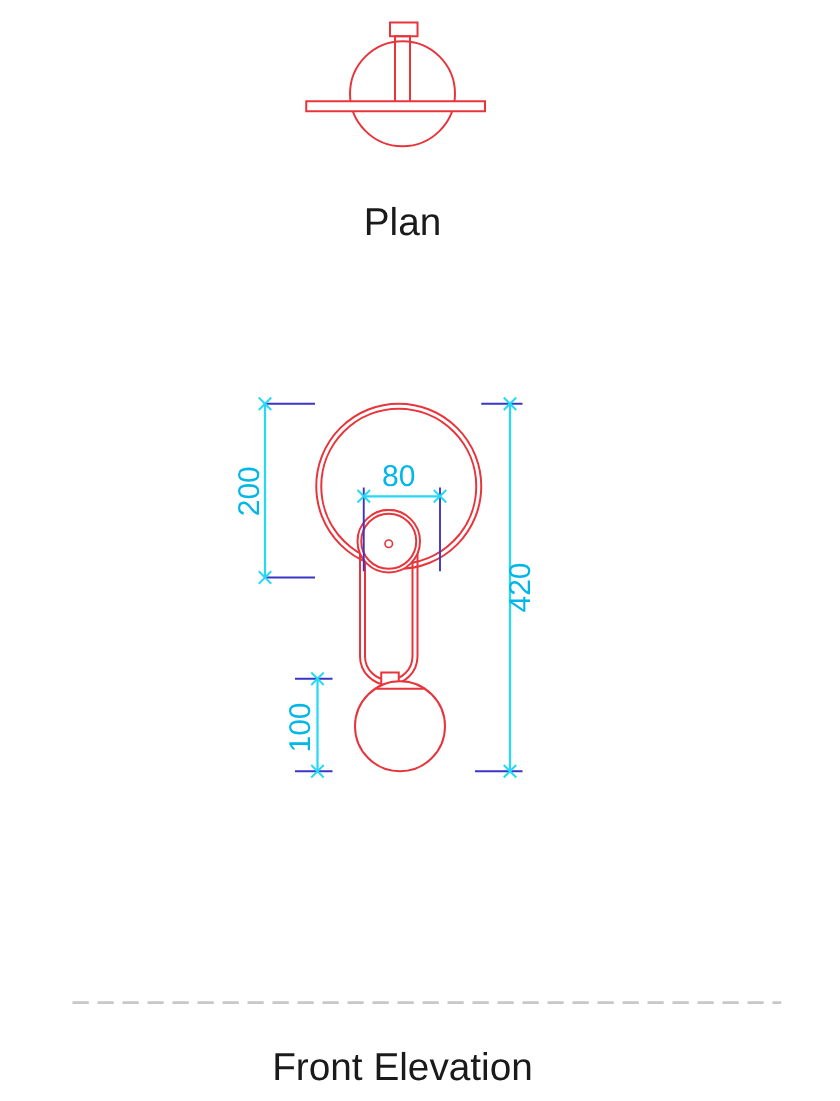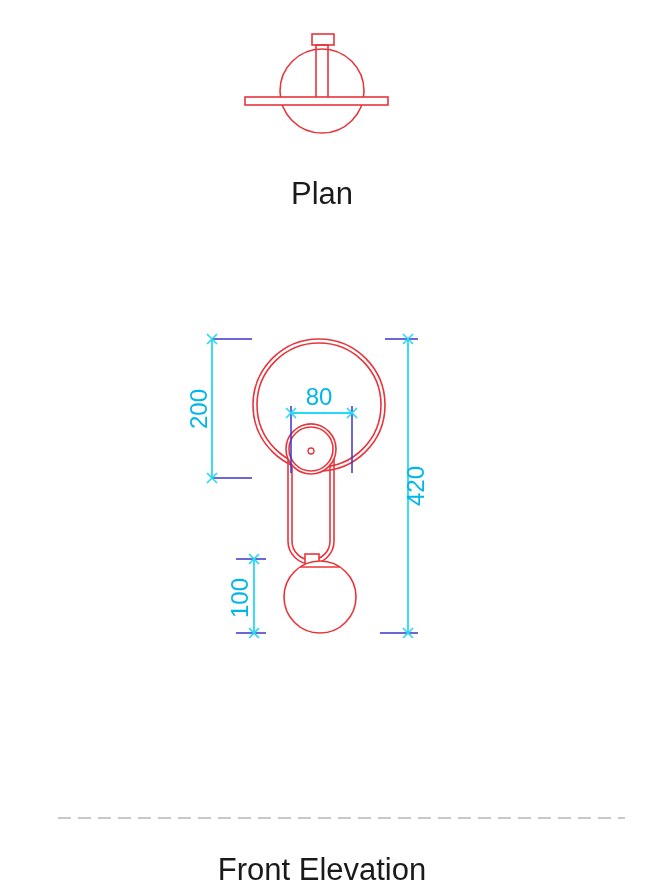--- a/index.html
+++ b/index.html
@@ -10,21 +10,21 @@
   body {
     width: 672px;
     height: 881px;
     font-family: "Liberation Sans", sans-serif;
     position: relative;
     overflow: hidden;
   }
   #drawing-root {
     position: absolute;
     left: 0;
-    top: 16px;
+    top: 0;
     width: 672px;
     height: 661px;
   }
   .view-label {
     fill: #1a1a1a;
     font-family: "Liberation Sans", sans-serif;
     font-weight: 400;
     text-anchor: middle;
   }
   .label-plan { font-size: 31px; }

